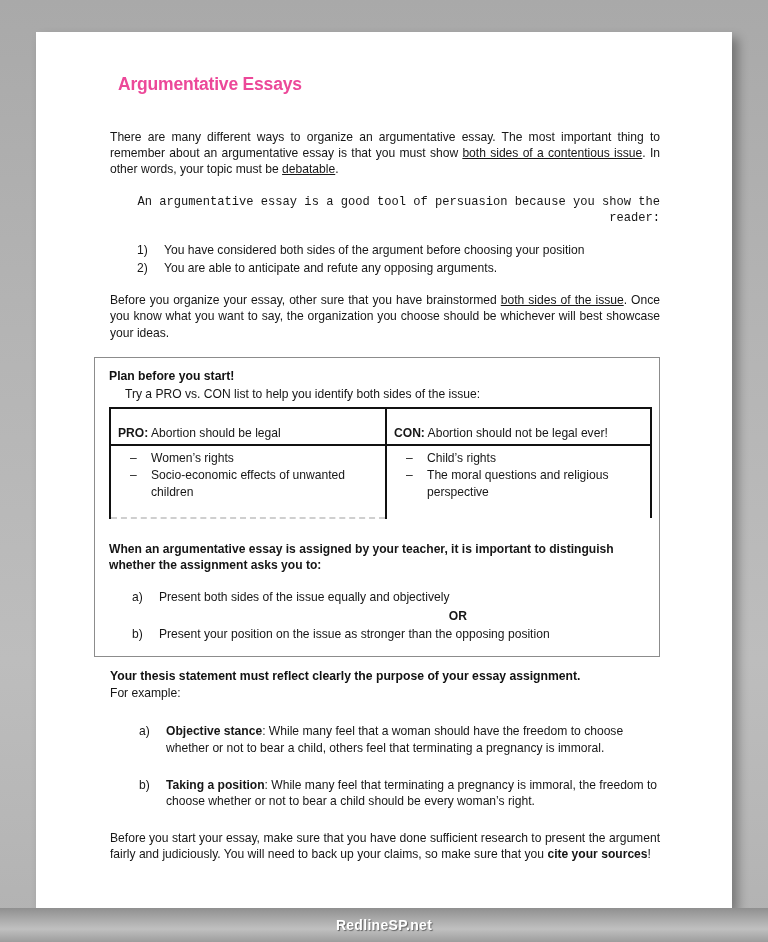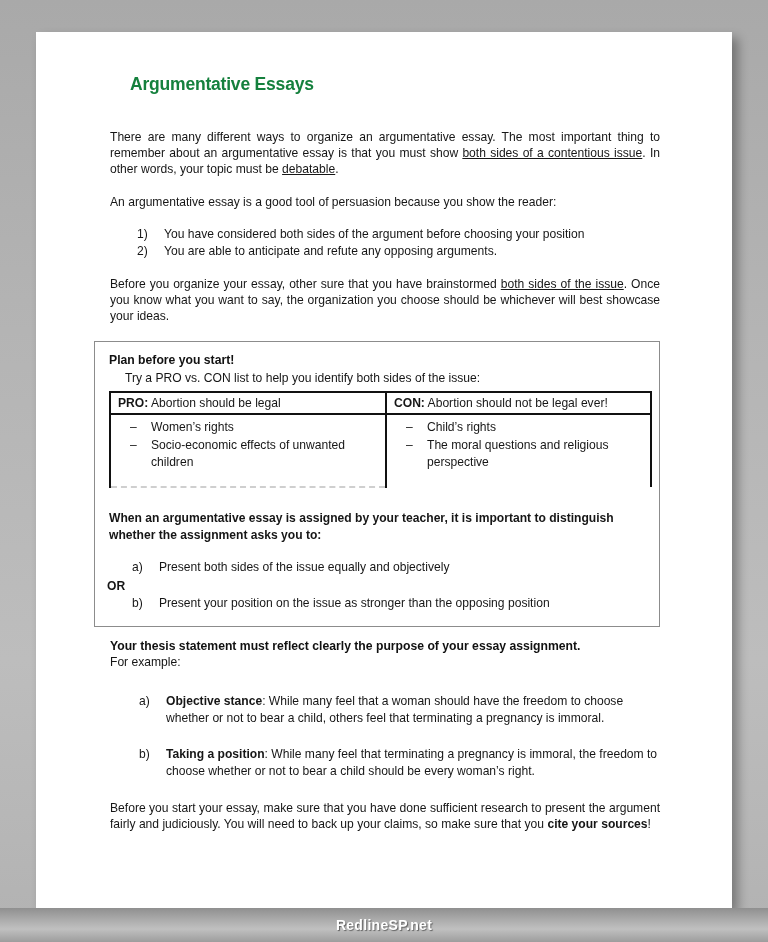--- a/index.html
+++ b/index.html
@@ -36,35 +36,36 @@
     position: absolute;
     left: 74px;
     top: 42px;
     width: 550px;
   }
 
   
   .doc-title {
     font-size: 17.5px;
     font-weight: bold;
-    color: #15803d;
+    color: #ec4899;
     letter-spacing: -0.2px;
-    margin: 0 0 34px 20px;
+    margin: 0 0 34px 8px;
   }
 
   p.body-text {
     font-size: 12.1px;
     line-height: 16.2px;
     color: #161616;
     margin: 0 0 16px 0;
     text-align: justify;
     text-justify: inter-word;
   }
   p.body-text.left {
-    text-align: left;
+    text-align: right;
+    font-family: Liberation Mono, monospace;
   }
 
   .u { text-decoration: underline; }
   .b { font-weight: bold; }
 
   
   ol.num-list, ol.alpha-list {
     margin: 0 0 16px 0;
     padding: 0;
     list-style: none;
@@ -86,21 +87,21 @@
     left: 27px;
     top: 0;
     width: 24px;
     color: #161616;
   }
   .or-line {
     font-size: 12.1px;
     line-height: 16.6px;
     font-weight: bold;
     color: #161616;
-    text-align: left;
+    text-align: right;
     margin: 1px 0 1px 0;
     padding-right: 120px;
   }
 
   
   .plan-box {
     position: relative;
     border: 1.5px solid #8c8c8c;
     margin: 2px 0 0 -16px;
     width: 566px;
@@ -133,21 +134,21 @@
     font-size: 12.1px;
     line-height: 16.4px;
     color: #161616;
     padding: 1px 6px 1px 7px;
     border-left: 2.2px solid #111;
     border-right: 2.2px solid #111;
   }
   table.procon tr.head td {
     border-top: 2.2px solid #111;
     border-bottom: 2.2px solid #111;
-    padding-top: 2px;
+    padding-top: 16px;
     padding-bottom: 2px;
   }
   table.procon tr.body td {
     height: 66px;
     padding-top: 4px;
   }
   table.procon tr.body td.pro-cell {
     border-bottom: 2px dashed #cfcfcf;
   }
   .col-left  { width: 276px; }

